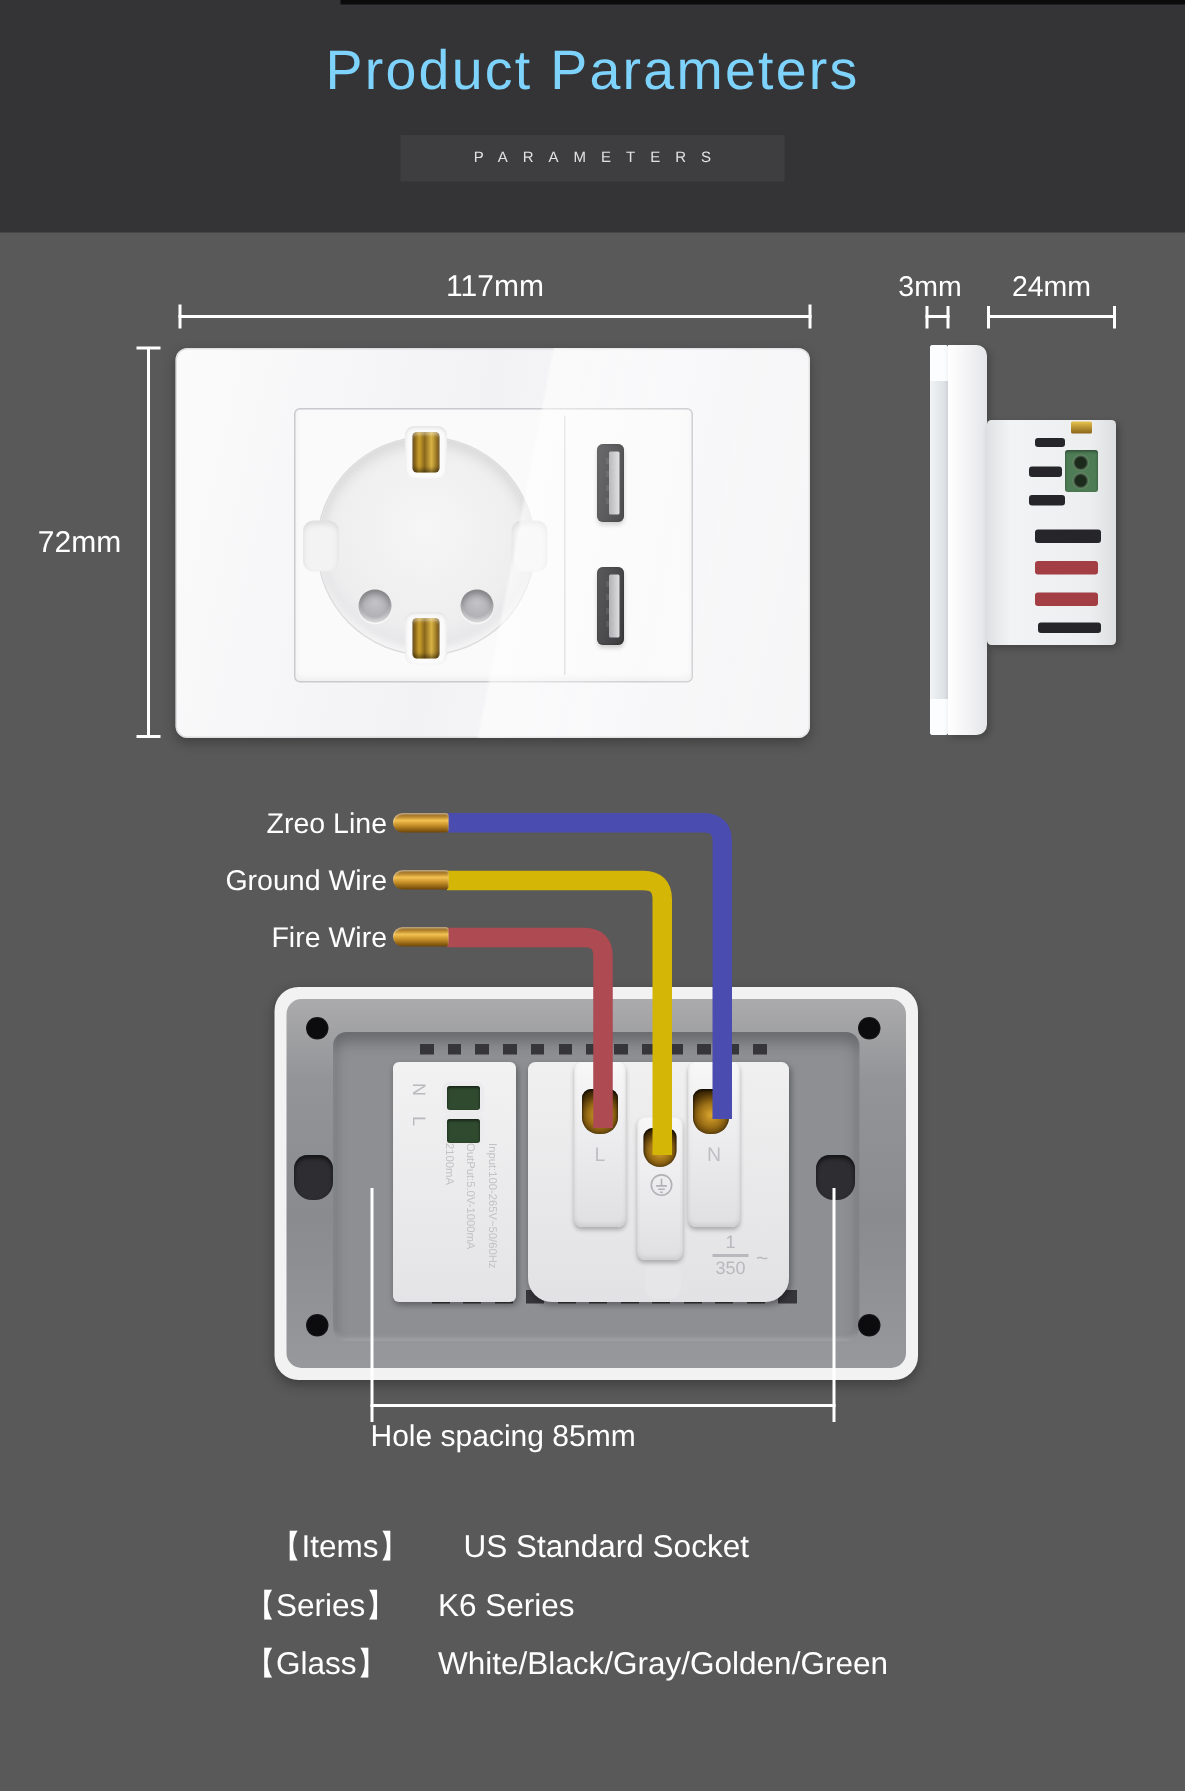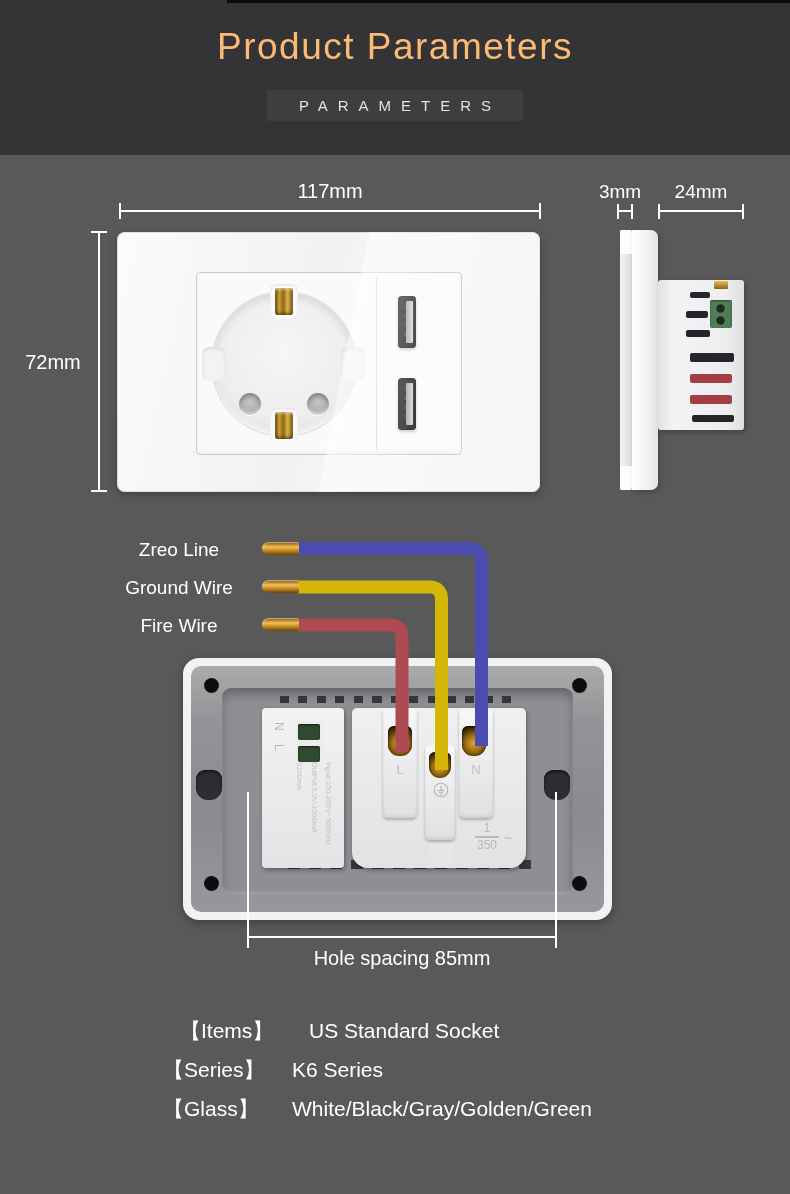--- a/index.html
+++ b/index.html
@@ -8,25 +8,25 @@
     background:#595959;overflow:hidden;
     font-family:"Liberation Sans","DejaVu Sans",sans-serif;
     -webkit-font-smoothing:antialiased;
   }
   .abs{position:absolute;}
   
   .header{position:absolute;left:0;top:0;width:790px;height:155px;background:#343436;}
   .top-strip{position:absolute;left:227px;top:0;width:563px;height:3px;background:#0b0b0b;}
   .title{
     position:absolute;left:0;top:26px;width:790px;text-align:center;
-    color:#fdba74;font-size:37px;letter-spacing:1.5px;font-weight:400;
+    color:#7dd3fc;font-size:37px;letter-spacing:1.5px;font-weight:400;
   }
   .subtitle-box{
     position:absolute;left:267px;top:90px;width:256px;height:31px;
-    background:#3e3e40;color:#e2e2e2;font-size:15px;letter-spacing:10px;
+    background:#3e3e40;color:#e2e2e2;font-size:10px;letter-spacing:10px;
     text-align:center;line-height:31px;text-indent:10px;
   }
   
   .dim-line{background:#ffffff;}
   .dim-label{color:#ffffff;font-size:20px;text-align:center;}
   
   .panel{
     position:absolute;left:117px;top:232px;width:423px;height:260px;
     background:linear-gradient(103deg,#fbfbfc 0%,#f2f2f4 45%,#f8f8fa 70%,#f1f1f3 100%);
     border-radius:8px;box-shadow:0 3px 8px rgba(0,0,0,0.28), inset 0 0 0 1px rgba(190,190,196,0.45);
@@ -89,21 +89,21 @@
     position:absolute;left:658px;top:280px;width:86px;height:150px;border-radius:3px;
     background:linear-gradient(90deg,#dfe1e3 0%,#f2f3f4 18%,#eceeef 80%,#dcdee0 100%);
     box-shadow:2px 2px 5px rgba(0,0,0,0.25);
   }
   .sv-slot{position:absolute;background:#26262a;border-radius:2px;}
   .sv-slot.red{background:#a23e44;}
   .sv-pcb{position:absolute;left:52px;top:20px;width:22px;height:28px;background:#4d7c55;border-radius:2px;box-shadow:inset 0 1px 2px rgba(0,0,0,0.4);}
   .sv-screw{position:absolute;left:5px;width:11px;height:11px;border-radius:50%;background:radial-gradient(circle,#1c2a1c 45%,#6f8f70 70%);}
   .sv-gold{position:absolute;left:56px;top:1px;width:14px;height:8px;background:linear-gradient(#e7c24e,#8a651a);border-radius:1px;}
   
-  .wire-label{position:absolute;left:100px;width:158px;text-align:center;color:#ffffff;font-size:19px;}
+  .wire-label{position:absolute;left:100px;width:158px;text-align:right;color:#ffffff;font-size:19px;}
   .copper{
     position:absolute;left:262px;width:37px;height:13px;border-radius:7px 2px 2px 7px;
     background:linear-gradient(180deg,#7a4c08 0%,#f3c152 38%,#c9922a 62%,#6e4507 100%);
     box-shadow:inset 0 1px 1px rgba(255,255,255,0.5);
   }
   svg.wires{position:absolute;left:0;top:0;pointer-events:none;}
   
   .back-group{position:absolute;left:183px;top:658px;width:429px;height:262px;}
   .b-frame{position:absolute;inset:0;background:#f2f2f3;border-radius:16px;box-shadow:0 3px 8px rgba(0,0,0,0.30);}
   .b-panel{
@@ -144,21 +144,21 @@
     box-shadow:inset 0 1px 2px rgba(0,0,0,0.8);
   }
   .b-term-label{position:absolute;color:#bfbfc3;font-size:13px;text-align:center;}
   .b-rating{position:absolute;left:118px;top:114px;width:34px;text-align:center;color:#b9b9bd;font-size:12px;line-height:13px;}
   .b-rating .bar{display:block;width:24px;height:1.5px;background:#b9b9bd;margin:1px auto;}
   .b-rating-tilde{position:absolute;left:152px;top:122px;color:#b9b9bd;font-size:14px;}
   .b-tab{position:absolute;left:78px;top:130px;width:24px;height:28px;background:#e6e6e8;border-radius:0 0 8px 8px;}
   .ground-icon{position:absolute;left:81px;top:74px;width:16px;height:16px;}
   
   .hs-line{position:absolute;background:#ffffff;}
-  .hs-label{position:absolute;left:247px;top:947px;width:310px;text-align:center;color:#fff;font-size:20px;}
+  .hs-label{position:absolute;left:247px;top:947px;width:310px;text-align:left;color:#fff;font-size:20px;}
   
   .spec-row{position:absolute;left:163px;color:#ffffff;font-size:21px;white-space:nowrap;}
   .spec-label{display:inline-block;width:129px;}
 </style>
 </head>
 <body>
 
 <div class="page">
 
   <div class="header">

